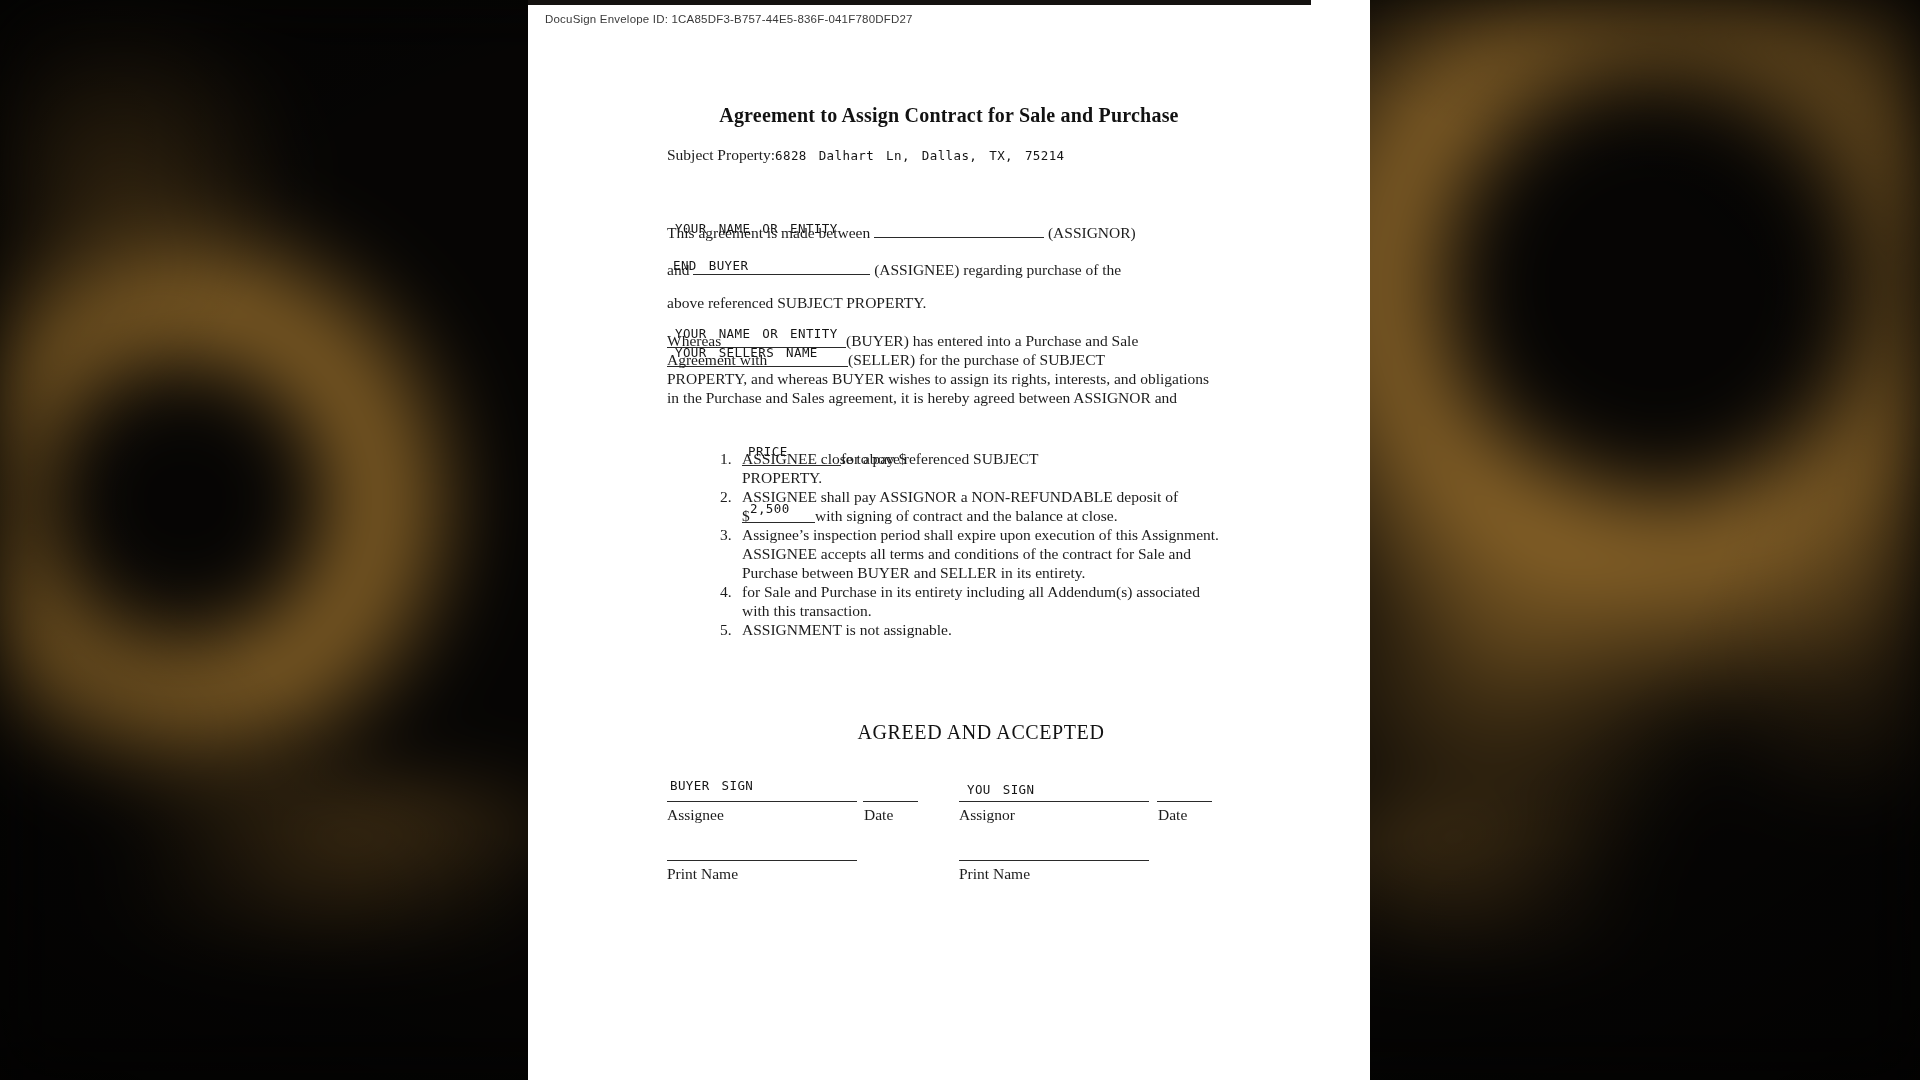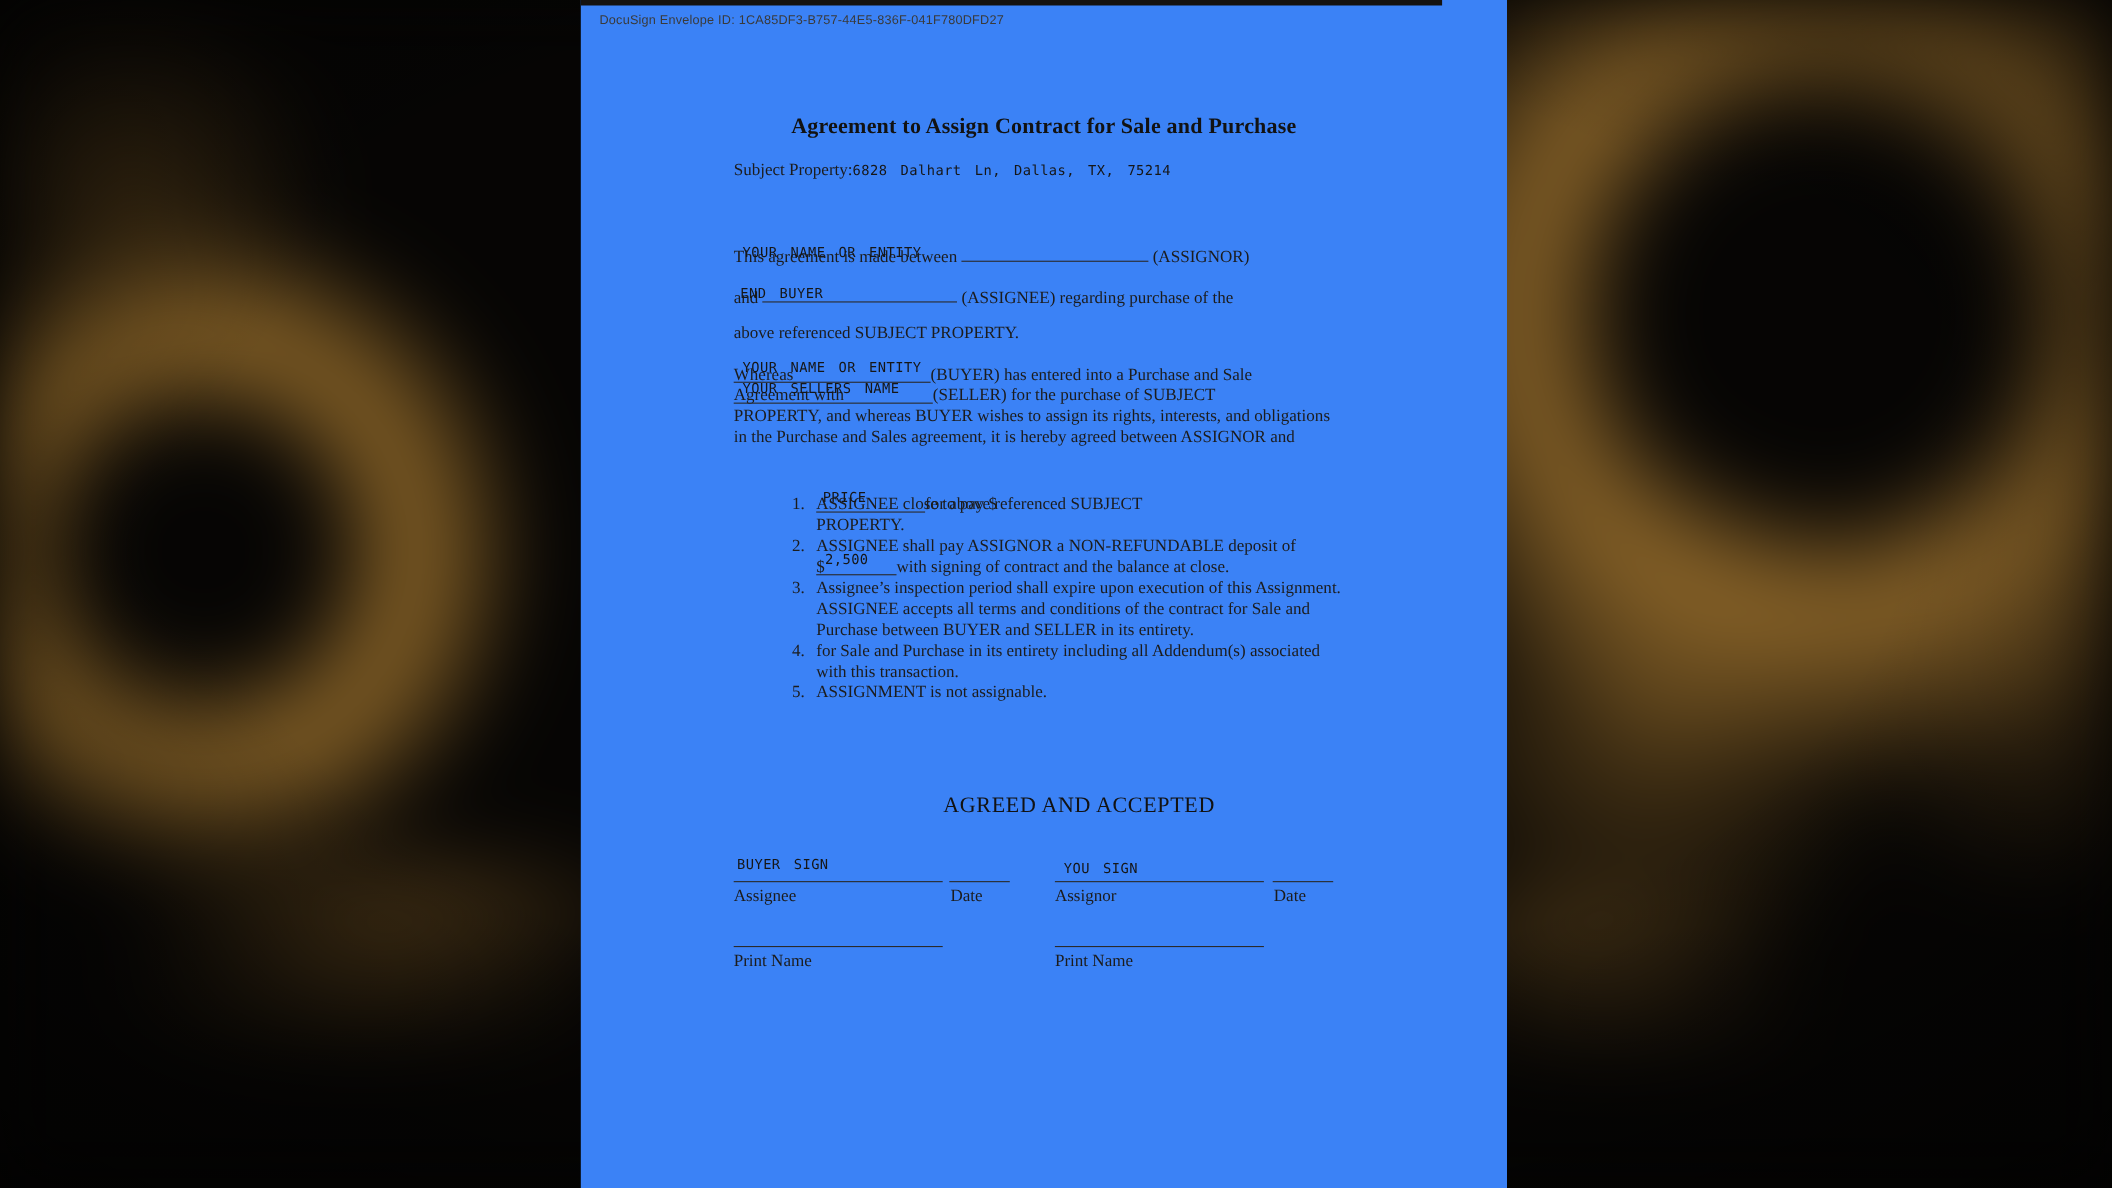--- a/index.html
+++ b/index.html
@@ -24,21 +24,21 @@
       radial-gradient(ellipse 200px 55px at 1460px 915px, rgba(120,86,34,0.3) 0%, rgba(0,0,0,0) 100%);
     filter:blur(34px);
   }
   .vignette{
     position:absolute;inset:0;
     background:radial-gradient(ellipse 1400px 800px at 960px 470px, rgba(0,0,0,0) 55%, rgba(0,0,0,0.55) 100%);
   }
   
   .page{
     position:absolute;left:528px;top:0;width:842px;height:1080px;
-    background:#3b82f6;color:#1c1c1c;
+    background:#ffffff;color:#1c1c1c;
   }
   .page *{position:absolute;}
   .top-strip{left:0;top:0;width:783px;height:5px;background:#141210;}
   .envelope-id{
     left:17px;top:13px;
     font-family:"Liberation Sans", sans-serif;font-size:11.5px;color:#3a3a3a;letter-spacing:0.2px;
     white-space:nowrap;
   }
   .doc-title{
     left:0;top:104px;width:842px;text-align:center;

